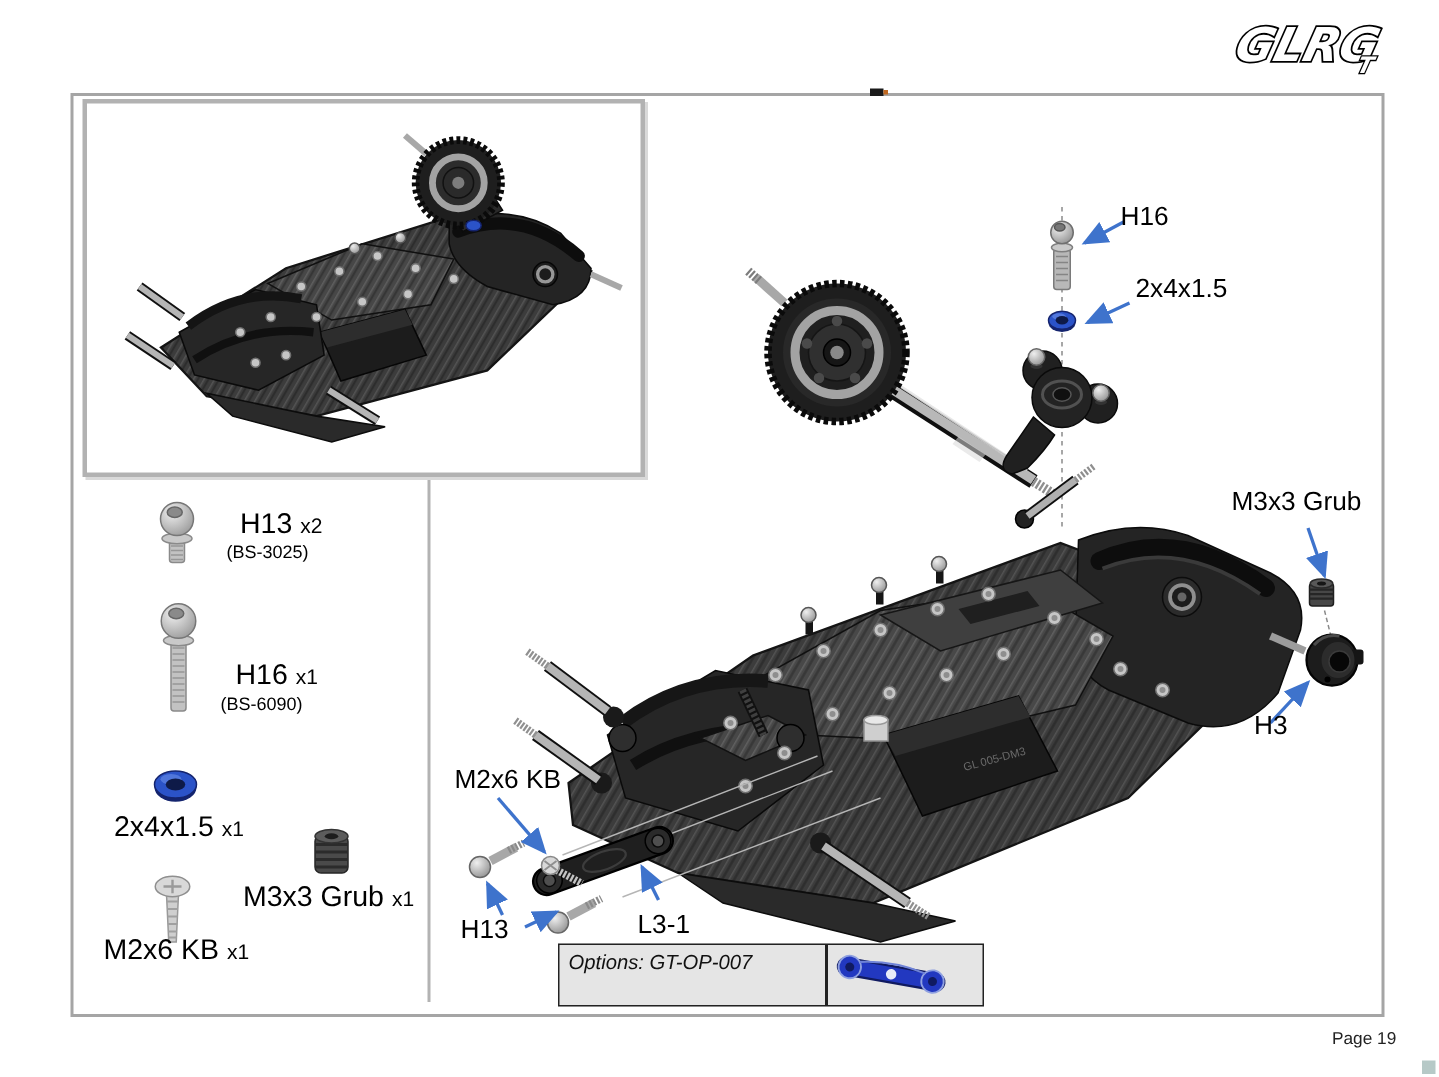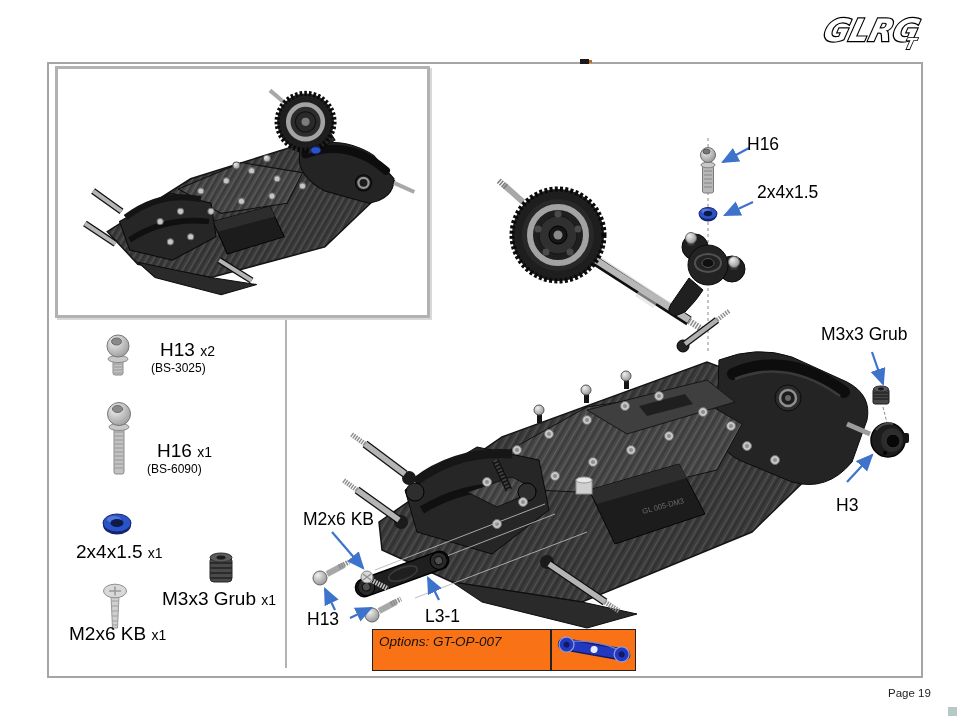--- a/index.html
+++ b/index.html
@@ -35,22 +35,22 @@
   .pname { font-size:19px; }
   .qty  { font-size:14px; }
   .pcode { font-size:12px; }
   .part-icon { position:absolute; }
 
   
   .callout { position:absolute; font-size:17.5px; color:#000; white-space:nowrap; }
 
   
   .options-box {
-    position:absolute; left:372px; top:629px; width:264px; height:42px;
-    border:1.5px solid #222; background:#f97316;
+    position:absolute; left:372px; top:629px; width:284px; height:42px;
+    border:1.5px solid #222; background:#e5e5e5;
   }
   .options-text {
     position:absolute; left:6px; top:3px; width:170px;
     font-size:13.5px; font-style:italic; color:#111; line-height:1.3;
   }
   .options-div { position:absolute; left:177px; top:0; width:1.5px; height:100%; background:#222; }
   .options-icon { position:absolute; left:181px; top:2px; }
 
   
   .page-number { position:absolute; left:888px; top:687px; font-size:11.5px; color:#222; }
@@ -458,21 +458,21 @@
       <line x1="45" y1="470" x2="76" y2="506" marker-end="url(#arr)"></line>
       <line x1="48" y1="548" x2="38" y2="527" marker-end="url(#arr)"></line>
       <line x1="63" y1="556" x2="84" y2="546" marker-end="url(#arr)"></line>
       <line x1="152" y1="538" x2="141" y2="516" marker-end="url(#arr)"></line>
     </g>
   </svg>
 
   <div class="callout" style="left:747px; top:134px;">H16</div>
   <div class="callout" style="left:757px; top:182px;">2x4x1.5</div>
   <div class="callout" style="left:821px; top:324px;">M3x3 Grub</div>
-  <div class="callout" style="left:836px; top:473px;margin-top:22px;">H3</div>
+  <div class="callout" style="left:836px; top:473px;">H3</div>
   <div class="callout" style="left:303px; top:509px;">M2x6 KB</div>
   <div class="callout" style="left:307px; top:609px;">H13</div>
   <div class="callout" style="left:425px; top:606px;">L3-1</div>
 
   <div class="options-box">
     <div class="options-text">
       <div>Options: GT-OP-007</div>
     </div>
     <div class="options-div"></div>
     <div class="options-icon">

